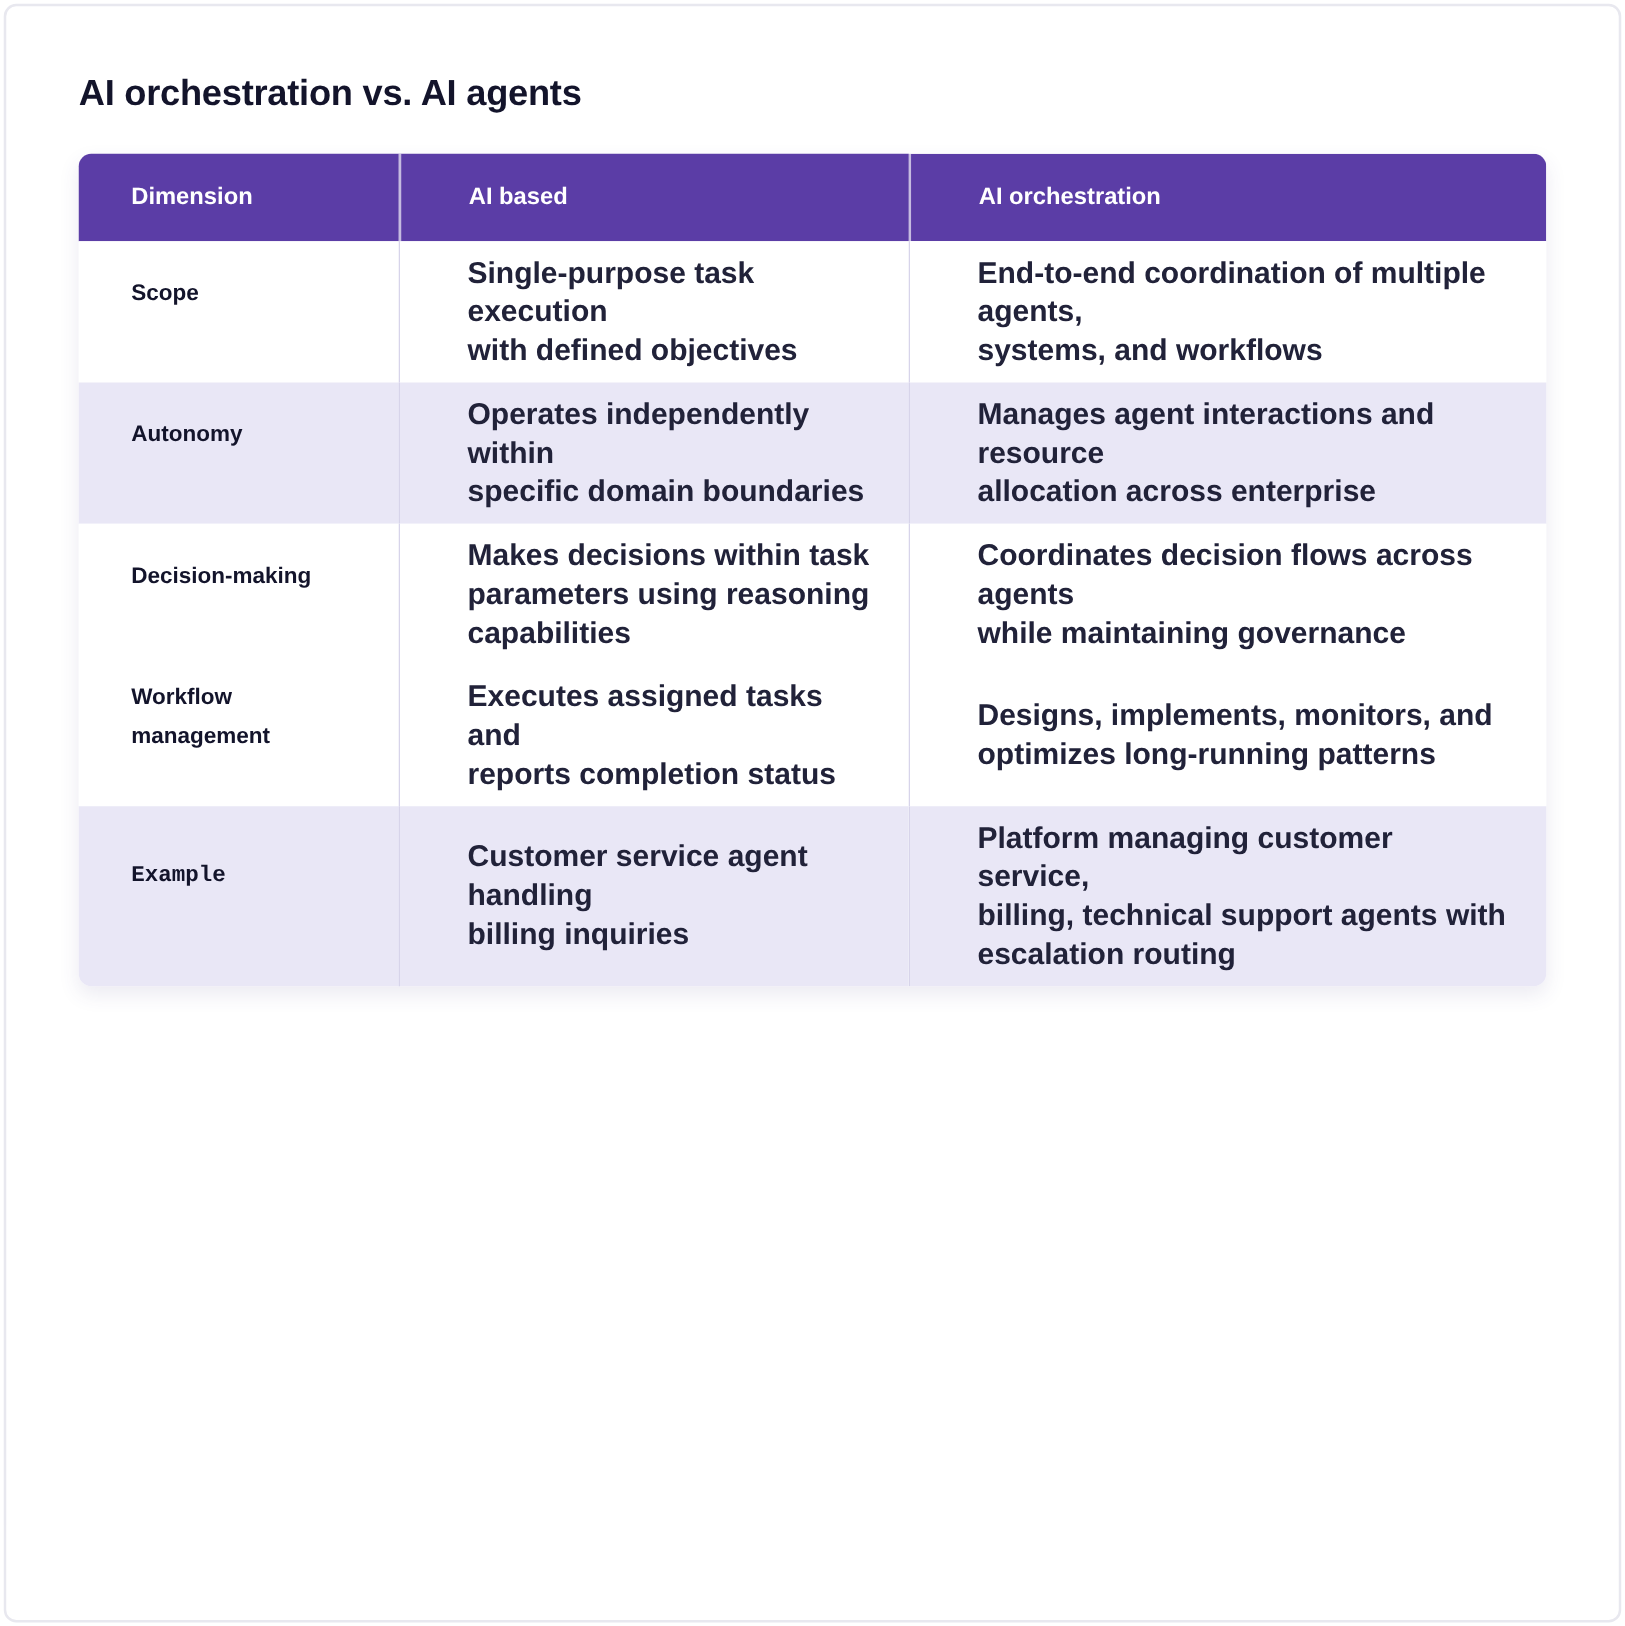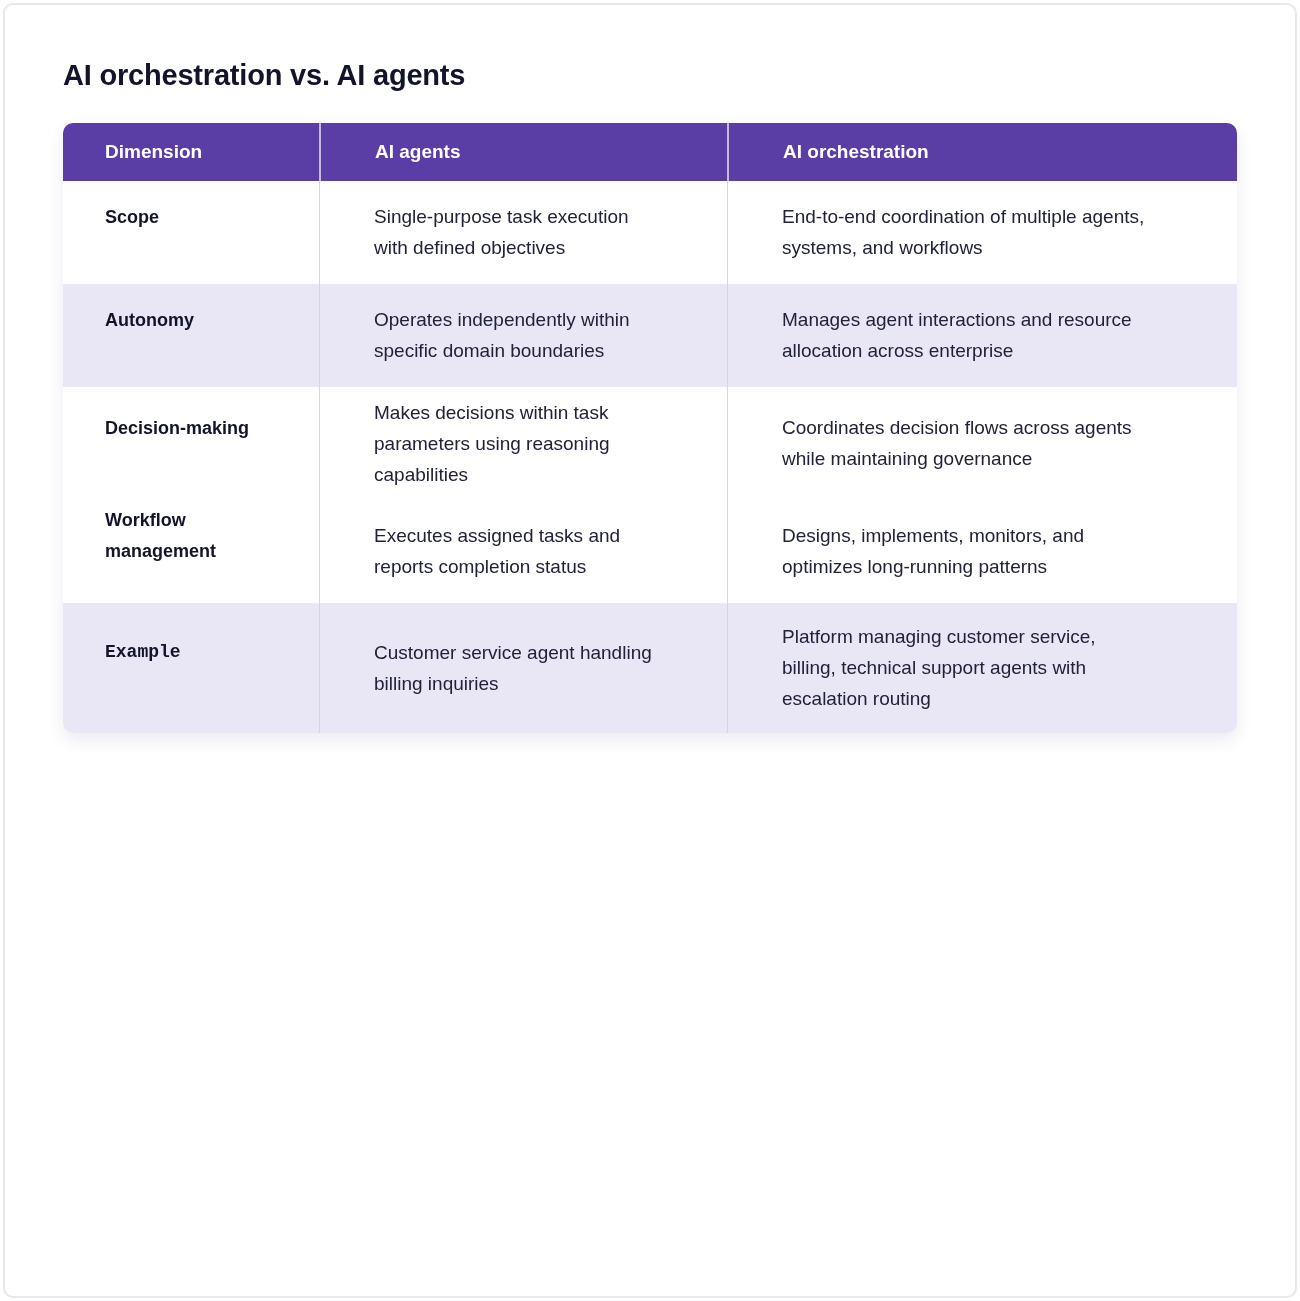--- a/index.html
+++ b/index.html
@@ -43,43 +43,44 @@
     border-collapse:separate;
     border-spacing:0;
     table-layout:fixed;
     width:1174px;
     box-shadow:0 7px 16px rgba(70,60,130,0.10);
     border-radius:10px;
   }
   col.c1{width:256px;}
   col.c2{width:408px;}
   col.c3{width:510px;}
-  thead tr{height:58px;}
+  thead tr{height:70px;}
   thead th{
     background:var(--header-bg);
     color:var(--header-text);
     font-size:19px;
     font-weight:700;
     text-align:left;
     vertical-align:middle;
     padding:0 20px 0 54px;
   }
   thead th.c1h{padding-left:42px;}
   thead th:first-child{border-top-left-radius:10px;}
   thead th:last-child{border-top-right-radius:10px;}
   thead th + th{border-left:2px solid rgba(255,255,255,0.65);}
   tbody tr{height:103px;}
   tbody tr:last-child{height:130px;}
   tbody td{
     vertical-align:middle;
-    font-size:19px;
+    font-size:24px;
     line-height:31px;
     padding:10px 28px 10px 54px;
     white-space:pre-line;
     background:var(--row-bg);
+    font-weight:bold;
   }
   tbody tr.alt td{background:var(--row-alt-bg);}
   tbody td + td{border-left:1px solid var(--divider);}
   tbody td.dim{
     font-size:18px;
     font-weight:700;
     color:var(--title-text);
     padding-left:42px;
   }
   tbody td.dim .dim-label{
@@ -99,21 +100,21 @@
 
   <table class="compare">
     <colgroup>
         <col class="c1">
         <col class="c2">
         <col class="c3">
       </colgroup>
     <thead>
       <tr>
         <th class="c1h">Dimension</th>
-        <th>AI agents</th>
+        <th>AI based</th>
         <th>AI orchestration</th>
       </tr>
     </thead>
     <tbody>
       <tr>
         <td class="dim"><span class="dim-label">Scope</span></td>
         <td>Single-purpose task execution
 with defined objectives</td>
         <td>End-to-end coordination of multiple agents,
 systems, and workflows</td>

